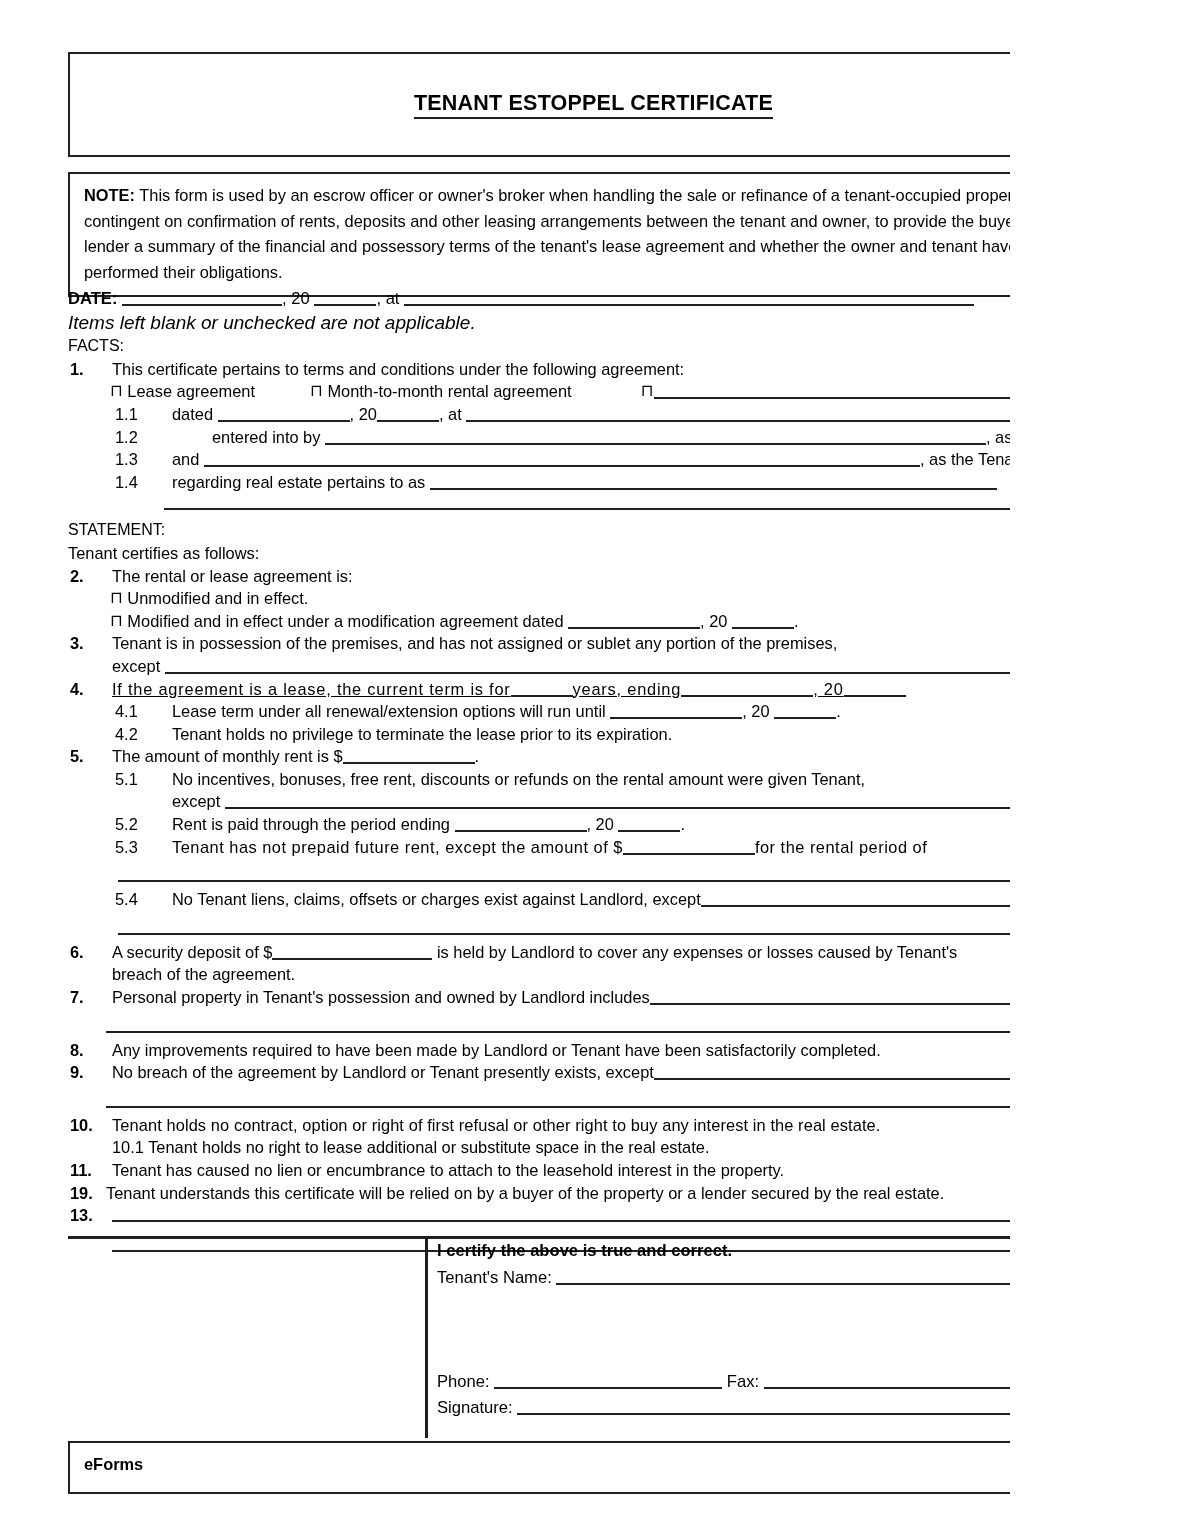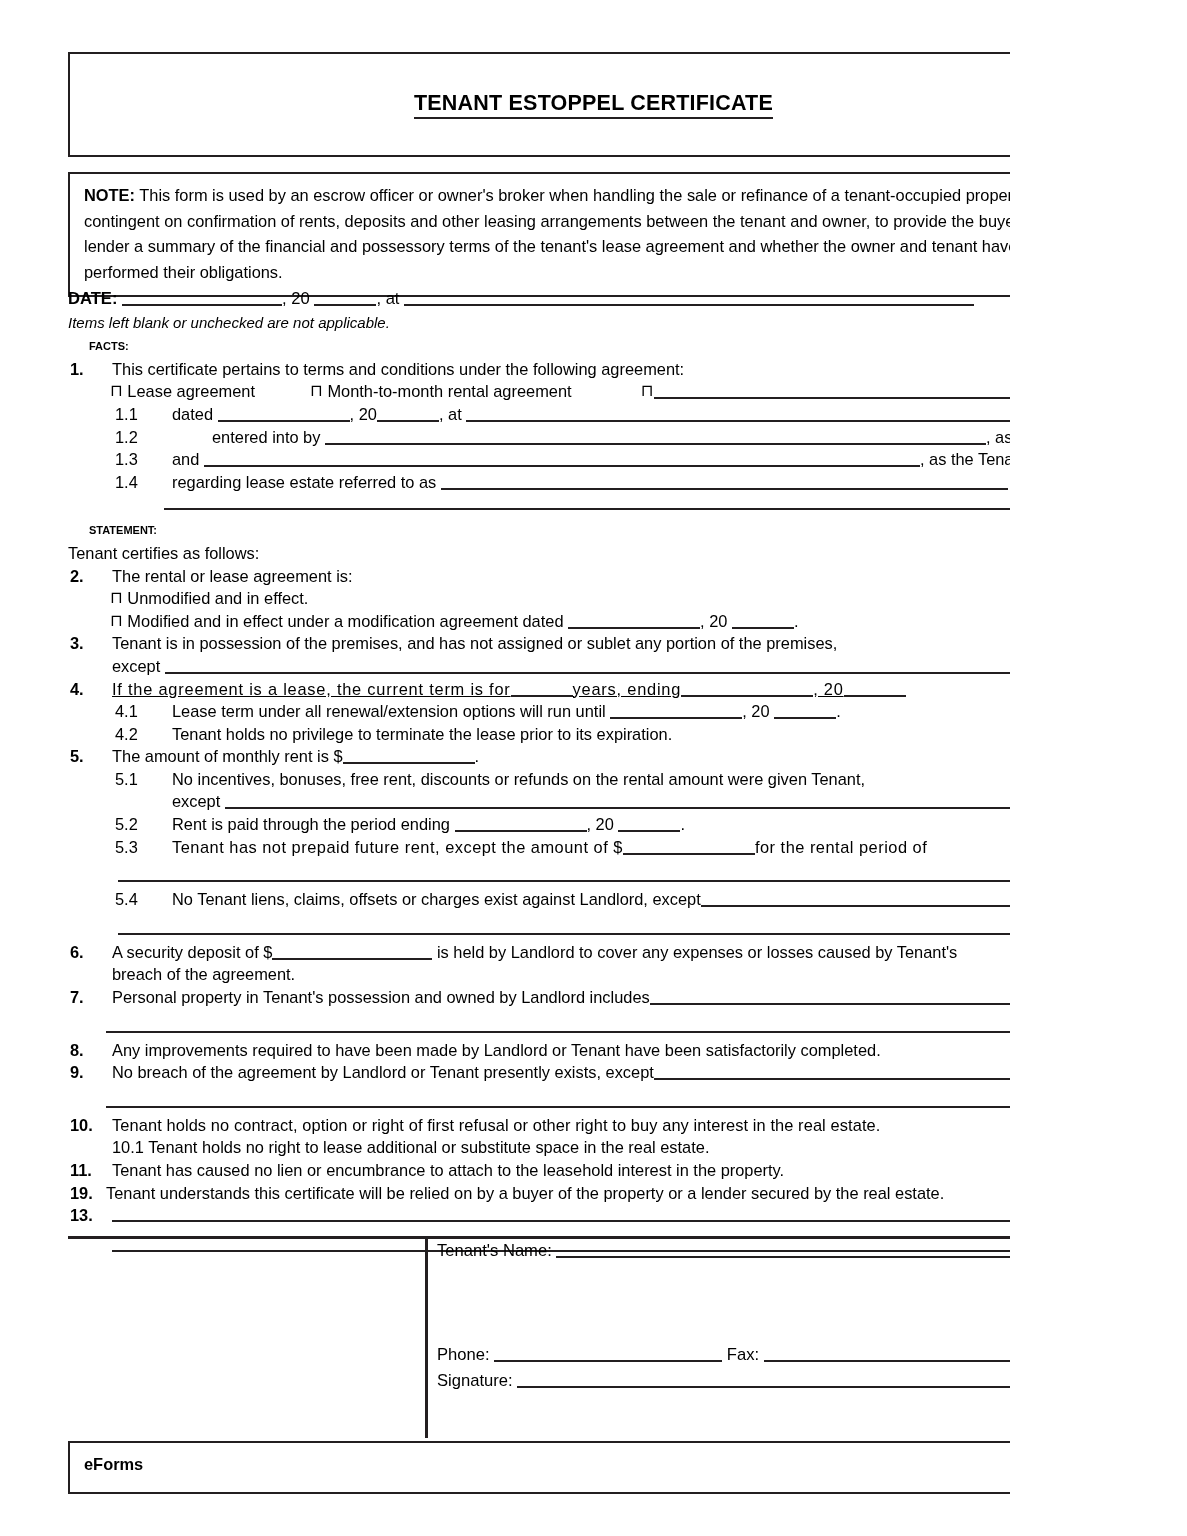--- a/index.html
+++ b/index.html
@@ -75,29 +75,28 @@
 
   .dateline {
     font-size: 16.6px;
     white-space: nowrap;
     margin-bottom: 1px;
   }
   .dateline .lbl { font-weight: bold; }
 
   .italic-note {
     font-style: italic;
-    font-size: 15px;
+    font-size: 19px;
     margin-bottom: 1px;
   }
 
   .hdr {
-    font-weight: bold;
-    font-size: 11px;
+    font-weight: normal;
+    font-size: 16px;
     margin-top: 1px;
-    margin-left: 21px;
   }
 
   
   .item {
     display: flex;
     align-items: flex-start;
   }
   .item .num {
     flex: 0 0 auto;
     font-weight: bold;
@@ -296,21 +295,21 @@
       <div class="snum">1.3</div>
       <div class="scontent" style="white-space:nowrap;">
         <span>and</span>
         <span class="bl" style="width:716px"></span><span>, as the Tenant,</span>
       </div>
     </div>
 
     <div class="sub">
       <div class="snum">1.4</div>
       <div class="scontent" style="white-space:nowrap;">
-        <span>regarding lease estate referred to as</span>
+        <span>regarding real estate pertains to as</span>
         <span class="bl" style="width:567px"></span>
       </div>
     </div>
     <div class="ruleline ind2">
         <i></i>
         <em>.</em>
       </div>
 
     <div class="hdr" style="margin-top:4px;">STATEMENT:</div>
     <div>Tenant certifies as follows:</div>
@@ -476,20 +475,21 @@
         <em style="bottom:-3px;">.</em>
       </div>
 
   </div>
 
   <div class="sep-thick" style="top:1236px;"></div>
 
   <div class="sig-block">
     <div class="sig-divider"></div>
     <div class="sig-right">
+      <div class="certify">I certify the above is true and correct.</div>
       <div class="sig-row">
         <span>Tenant's Name:</span>
         <span class="bl" style="width:508px"></span>
       </div>
       <div class="sig-spacer"></div>
       <div class="sig-row">
         <span>Phone:</span>
         <span class="bl" style="width:228px"></span>
         <span>Fax:</span>
         <span class="bl" style="width:268px"></span>

